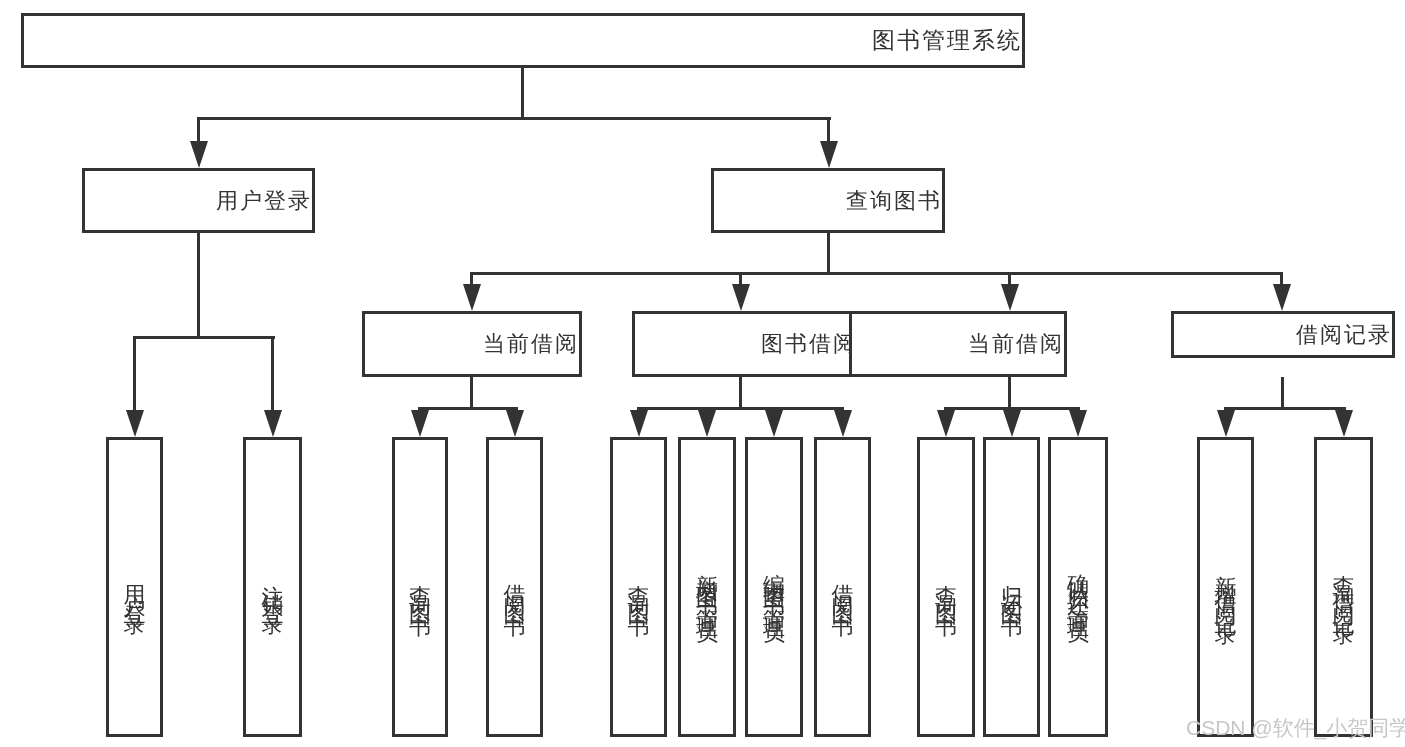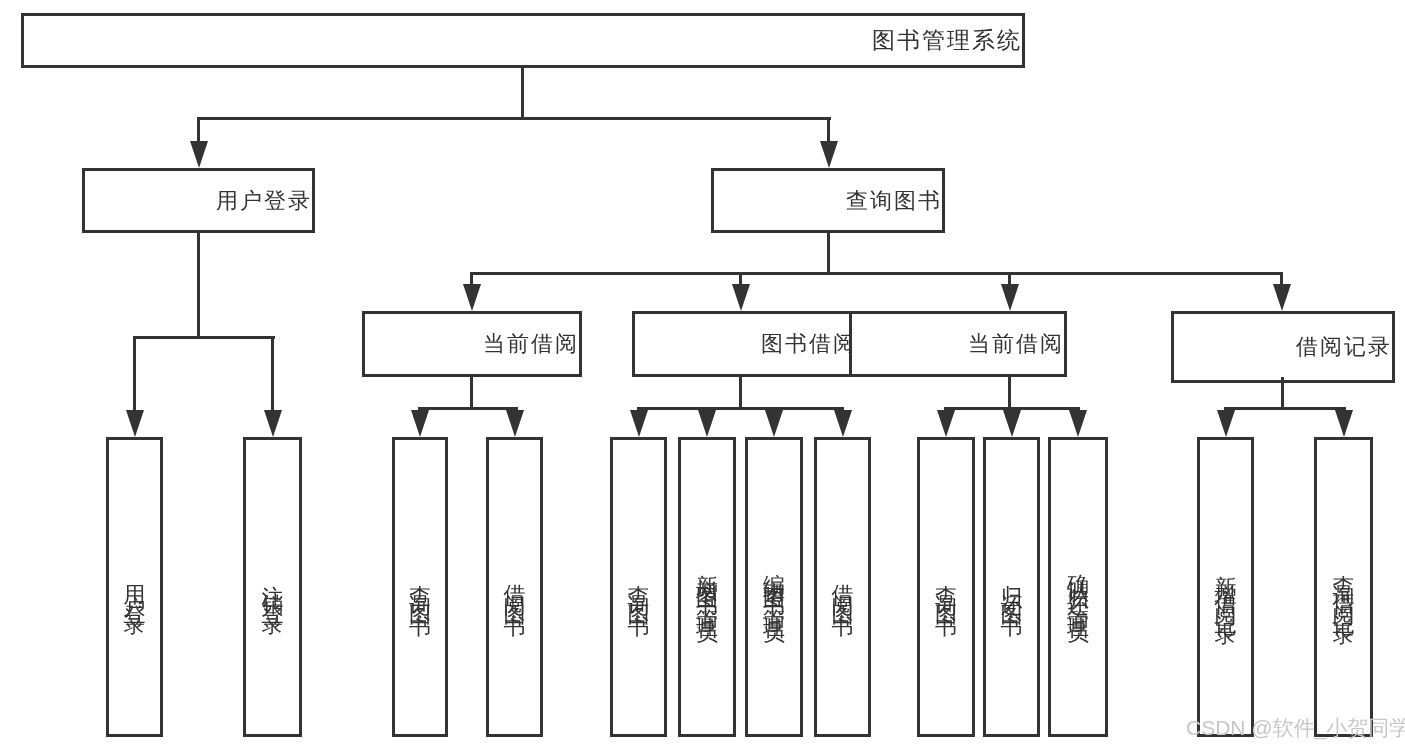--- a/index.html
+++ b/index.html
@@ -110,21 +110,21 @@
 
   <div class="box" style="left:362px; top:311px; width:220px; height:66px;">
     <span>当前借阅</span>
   </div>
   <div class="box" style="left:632px; top:311px; width:228px; height:66px;">
     <span>图书借阅</span>
   </div>
   <div class="box" style="left:849px; top:311px; width:218px; height:66px;">
     <span>当前借阅</span>
   </div>
-  <div class="box" style="left:1171px; top:311px; width:224px; height:72px;">
+  <div class="box" style="left:1171px; top:311px; width:224px; height:47px;">
     <span>借阅记录</span>
   </div>
 
   <div class="vl" style="left:470px; top:377px; height:30px;"></div>
   <div class="vl" style="left:739px; top:377px; height:30px;"></div>
   <div class="vl" style="left:1008px; top:377px; height:30px;"></div>
   <div class="vl" style="left:1281px; top:377px; height:30px;"></div>
 
   <div class="hl" style="left:418px; top:407px; width:100px;"></div>
   <div class="hl" style="left:637px; top:407px; width:207px;"></div>

